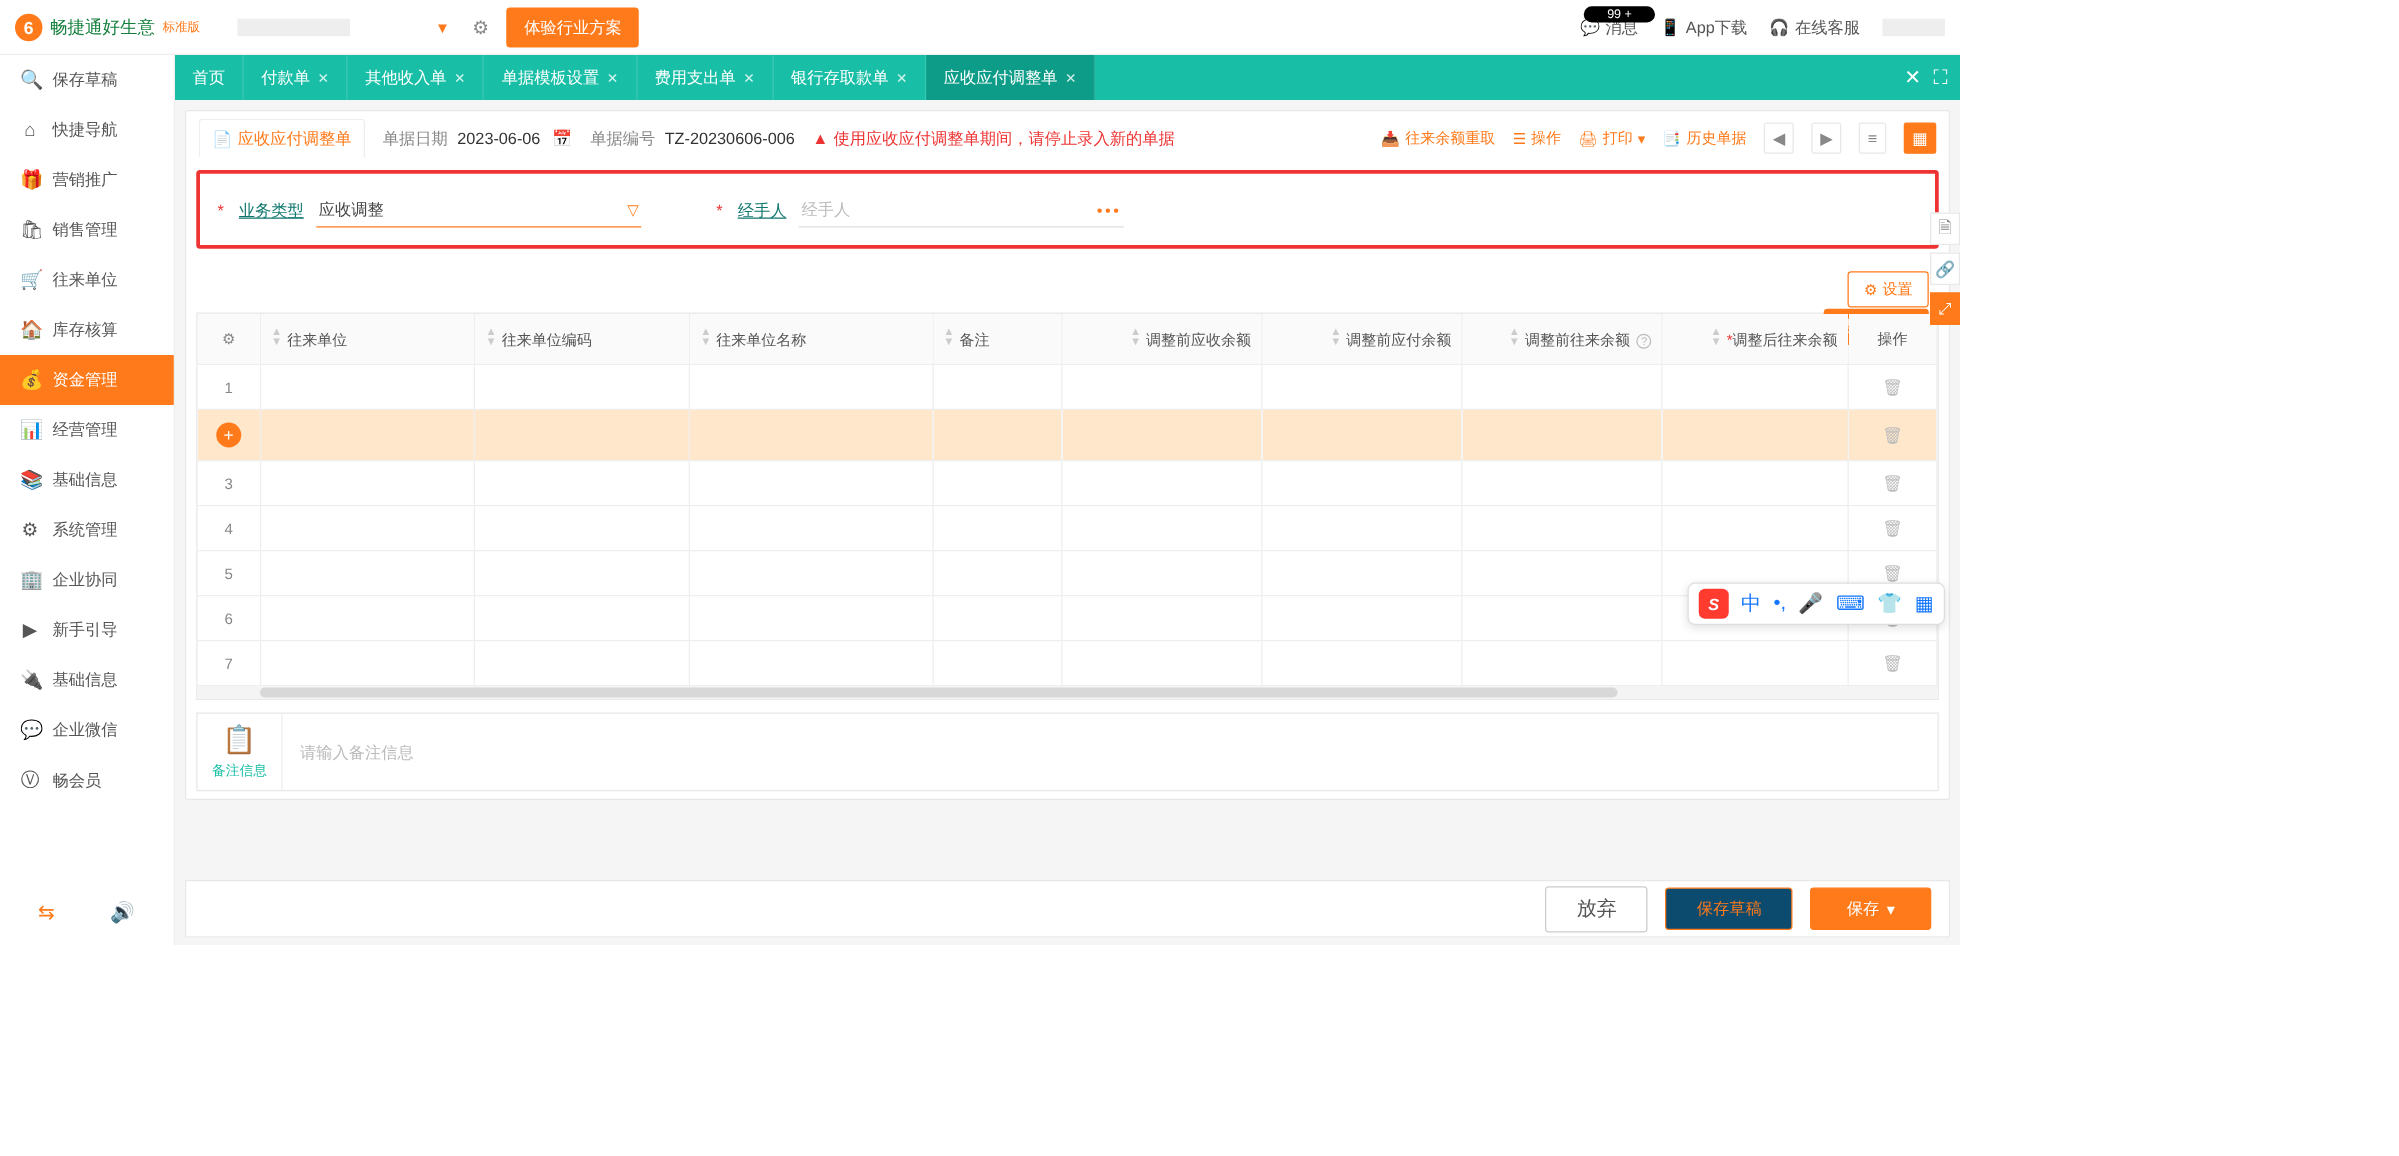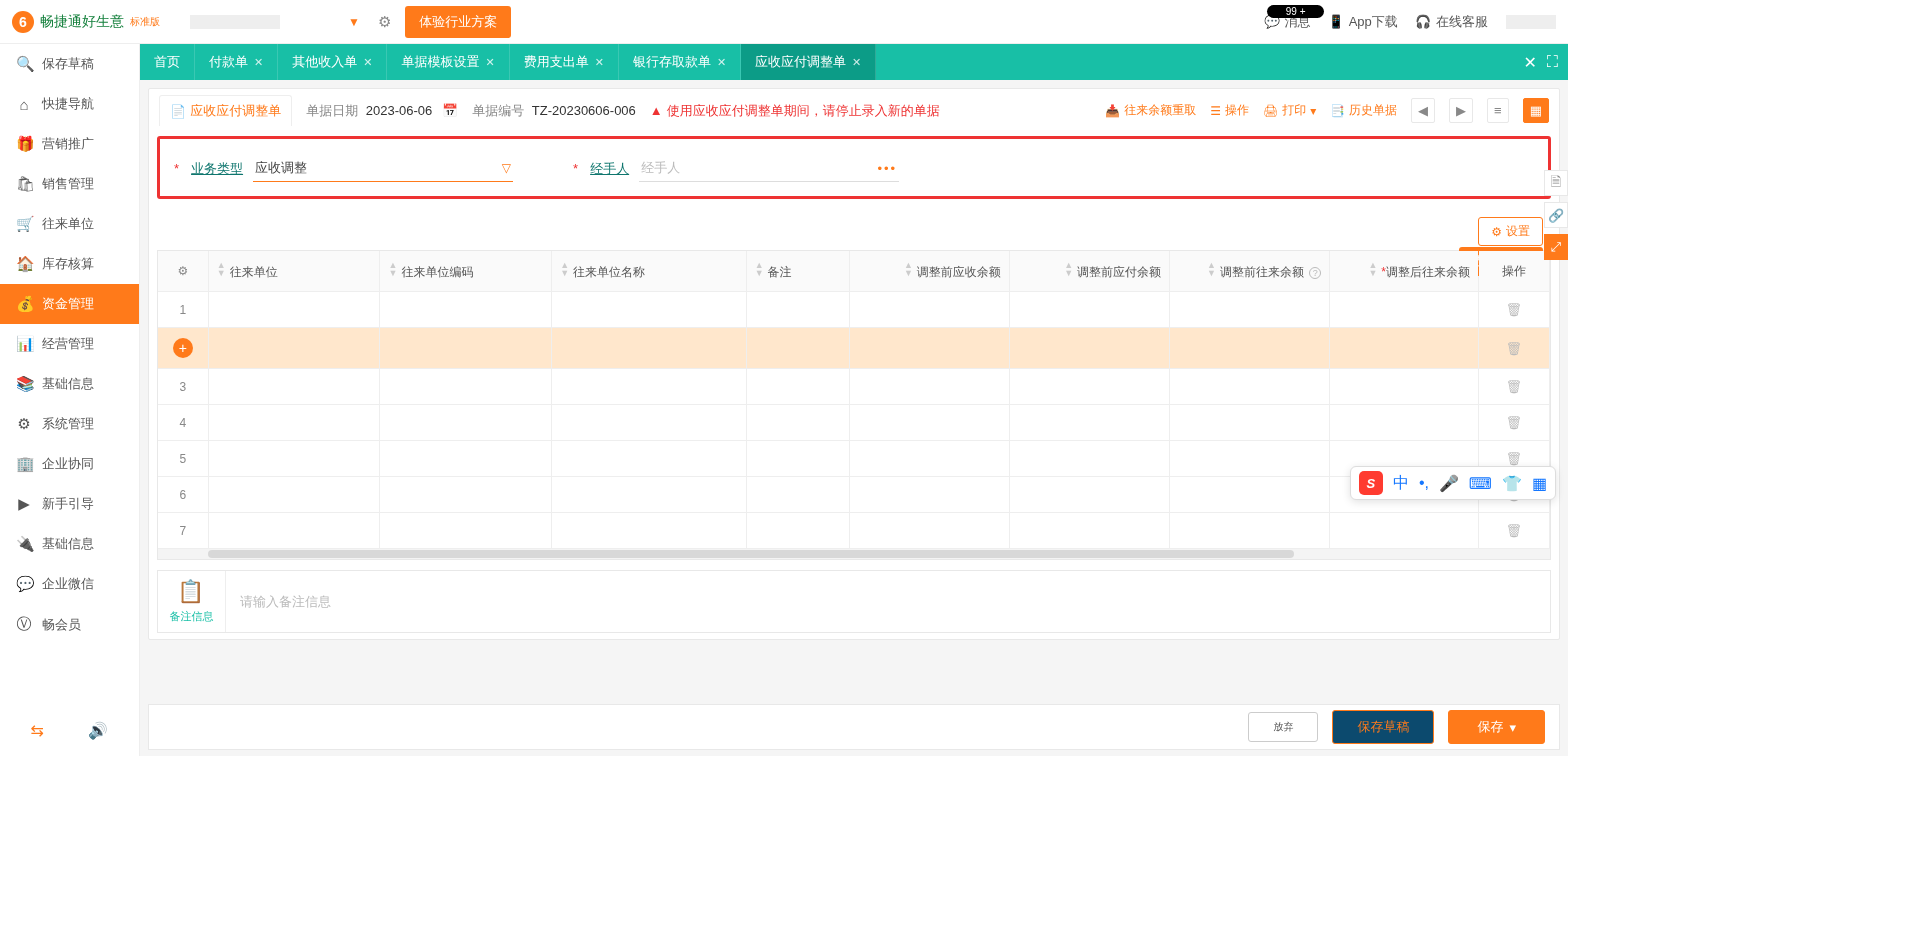--- a/index.html
+++ b/index.html
@@ -84,21 +84,21 @@
 .hscroll .thumb { position:absolute; left:50px; top:1px; height:8px; width:78%; background:#d8d8d8; border-radius:4px; }
 
 
 .notes { margin: 10px 8px 0 8px; background:#fff; border:1px solid #e8e8e8; display:flex; align-items:center; min-height:62px; }
 .notes-left { width:68px; display:flex; flex-direction:column; align-items:center; gap:4px; color:#18bfa6; font-size:11px; border-right:1px solid #eee; padding:8px 0; }
 .notes-left .ico { font-size:22px; }
 .notes-input { flex:1; padding:0 14px; color:#bbb; font-size:13px; }
 
 
 .footer { position:absolute; left:8px; right:8px; bottom:6px; background:#fff; border:1px solid #e8e8e8; height:46px; display:flex; align-items:center; justify-content:flex-end; gap:14px; padding:0 14px; }
-.btn-plain { background:#fff; border:1px solid #ccc; color:#555; padding:7px 24px; border-radius:3px; cursor:pointer; font-size:10px; }
+.btn-plain { background:#fff; border:1px solid #ccc; color:#555; padding:7px 24px; border-radius:3px; cursor:pointer; font-size:16px; }
 .btn-outline-orange { background:#0c4a6e; border:1px solid #ff7a1a; color:#ff7a1a; padding:7px 24px; border-radius:3px; cursor:pointer; font-size:13px; }
 .btn-solid-orange { background:#ff7a1a; border:1px solid #ff7a1a; color:#fff; padding:7px 28px; border-radius:3px; cursor:pointer; font-size:13px; display:inline-flex; align-items:center; gap:6px; }
 
 
 .rail { position:absolute; right:0; top:170px; width:24px; display:flex; flex-direction:column; gap:6px; }
 .rail .r { width:24px; height:26px; border:1px solid #e8e8e8; background:#fff; color:#888; display:flex; align-items:center; justify-content:center; font-size:13px; cursor:pointer; }
 .rail .r.active { background:#ff7a1a; color:#fff; border-color:#ff7a1a; }
 
 
 .ime { position:absolute; right:12px; top: 466px; background:#fff; border:1px solid #ddd; border-radius:6px; padding:4px 8px; display:flex; align-items:center; gap:10px; box-shadow:0 2px 8px rgba(0,0,0,0.12); }

